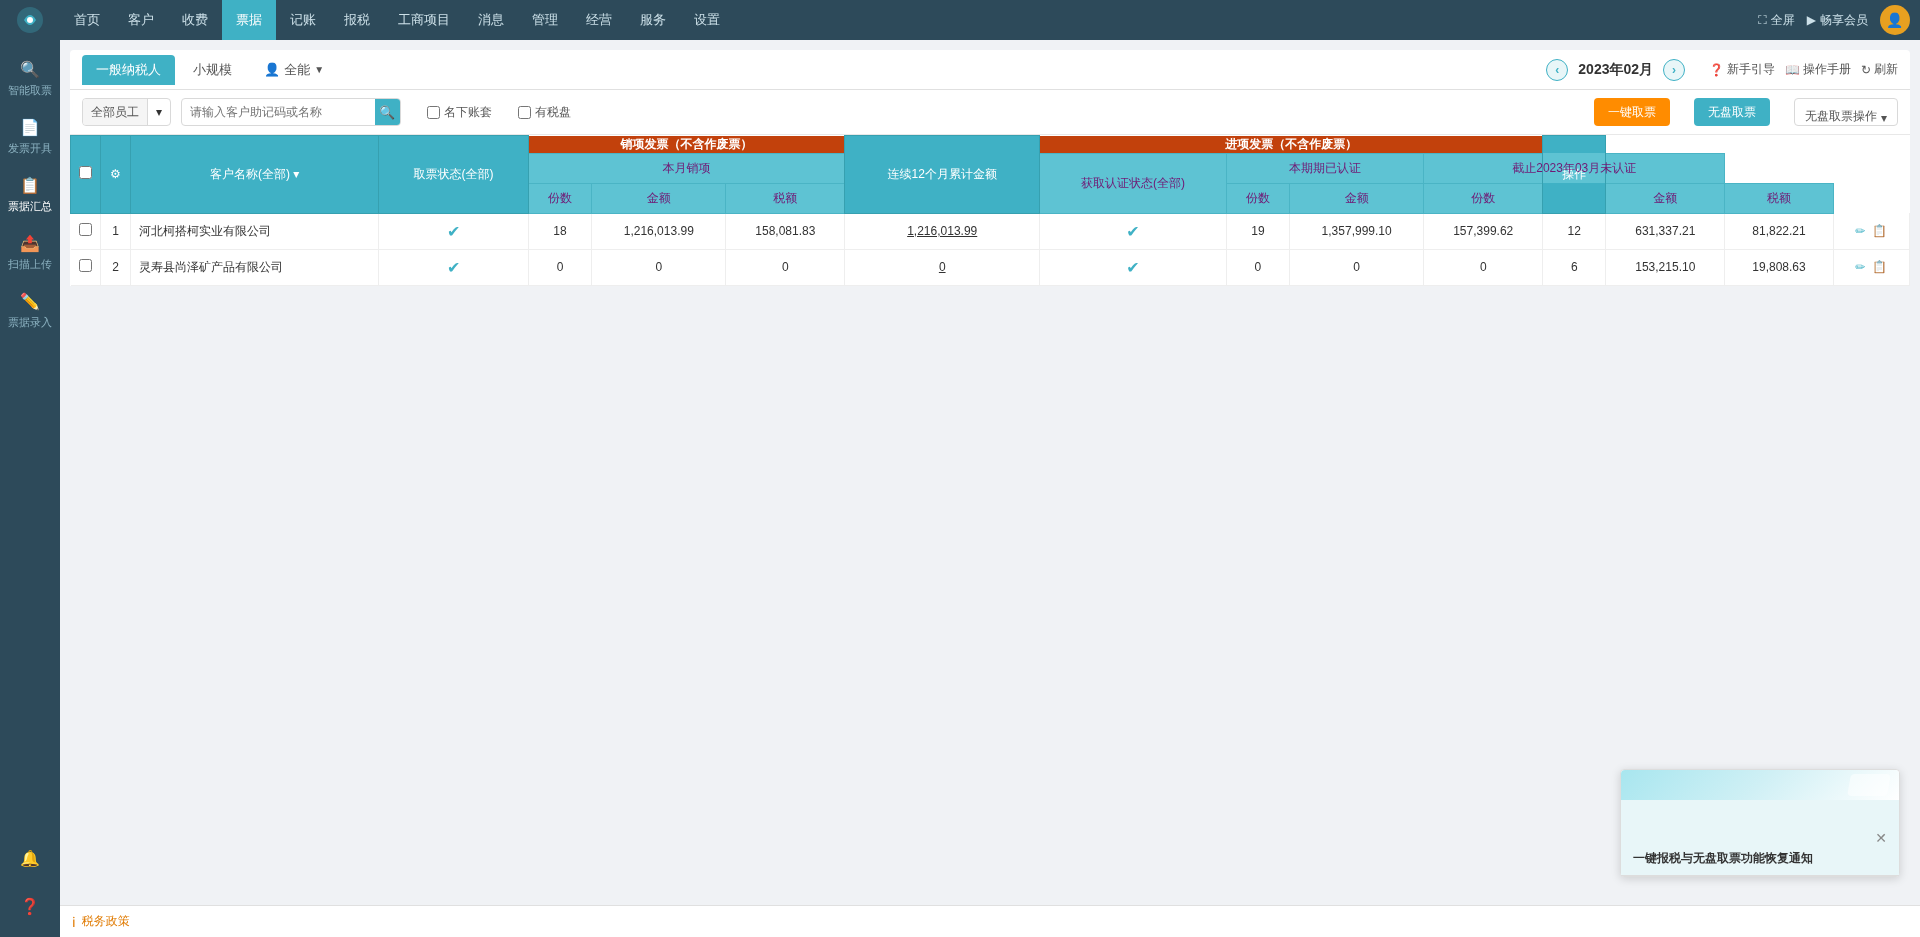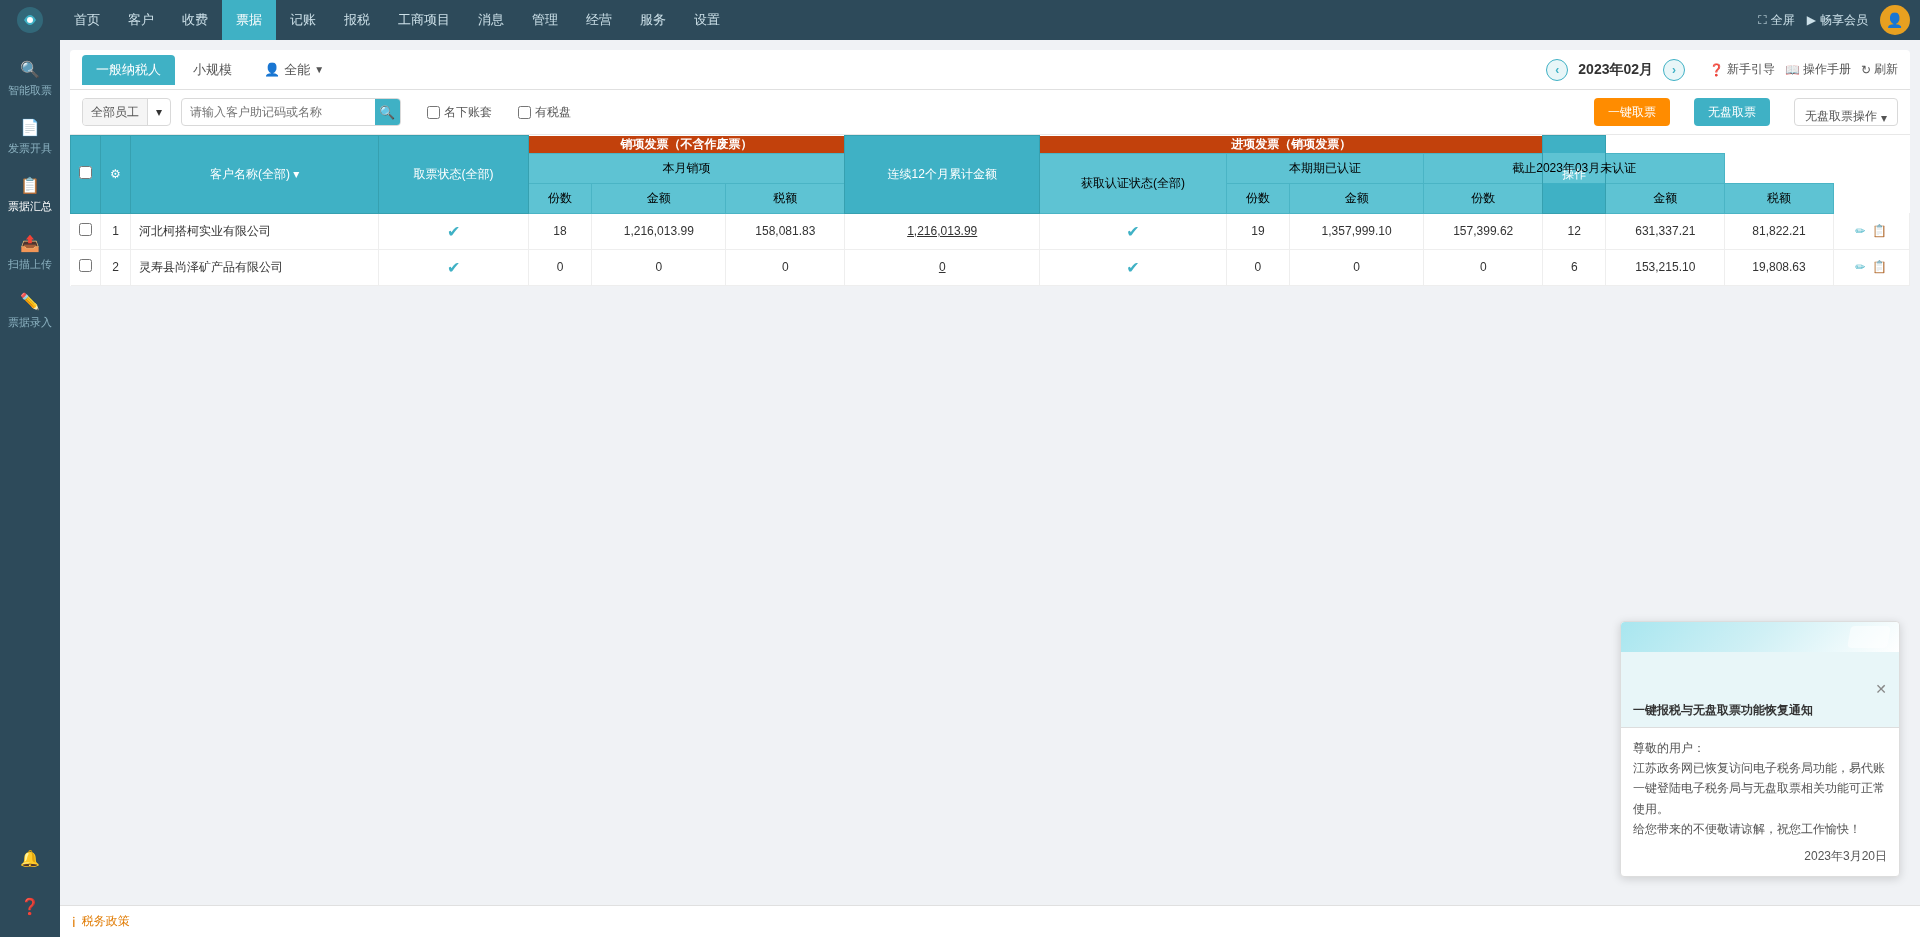--- a/index.html
+++ b/index.html
@@ -303,21 +303,21 @@
     .th-main {
       background: #3fb1c5;
       color: #fff;
       padding: 6px 8px;
       font-weight: normal;
       white-space: nowrap;
       border: 1px solid #36a0b0;
     }
     .th-sub {
       background: #5ec3d3;
-      color: #000000;
+      color: #701a75;
       padding: 6px 8px;
       font-weight: normal;
       white-space: nowrap;
       border: 1px solid #4ab4c5;
       text-align: center;
     }
     td {
       padding: 8px 8px;
       border-bottom: 1px solid #eee;
       border-right: 1px solid #eee;
@@ -552,21 +552,21 @@
           </th>
           <th class="th-main gear-col" rowspan="3">⚙</th>
           <th class="th-main" rowspan="3" style="min-width:160px;">
             <span>客户名称(全部)</span> ▾
           </th>
           <th class="th-main" rowspan="3" style="min-width:80px;">
             <span>取票状态(全部)</span>
           </th>
           <th class="th-group" colspan="3">销项发票（不含作废票）</th>
           <th class="th-main" rowspan="3" style="min-width:100px;margin-left:31px;">连续12个月累计金额</th>
-          <th class="th-group" colspan="4">进项发票（销项发票）</th>
+          <th class="th-group" colspan="4">进项发票（不含作废票）</th>
           <th class="th-main" rowspan="3">操作</th>
         </tr>
         <tr>
           <th class="th-sub" colspan="3">本月销项</th>
           <th class="th-sub" rowspan="2" style="min-width:90px;">
             <span>获取认证状态(全部)</span>
           </th>
           <th class="th-sub" colspan="2">本期期已认证</th>
           <th class="th-sub" colspan="3">截止2023年03月未认证</th>
         </tr>
@@ -628,24 +628,18 @@
     </table>
   </div>
 </div>
 
 <div class="notification-popup">
   <div class="popup-decor"></div>
   <div class="notification-header">
     <span class="title">一键报税与无盘取票功能恢复通知</span>
     <span class="close-btn">✕</span>
   </div>
-  <div class="notification-body">
-    <div>尊敬的用户：</div>
-    <div>江苏政务网已恢复访问电子税务局功能，易代账一键登陆电子税务局与无盘取票相关功能可正常使用。</div>
-    <div>给您带来的不便敬请谅解，祝您工作愉快！</div>
-    <div style="margin-top:6px; text-align:right;">2023年3月20日</div>
-  </div>
 </div>
 
 <div class="bottom-bar">
   <span class="info-icon">ℹ</span>
   <span style="color:#e07a00; cursor:pointer;">税务政策</span>
 </div>
 
 </body></html>

